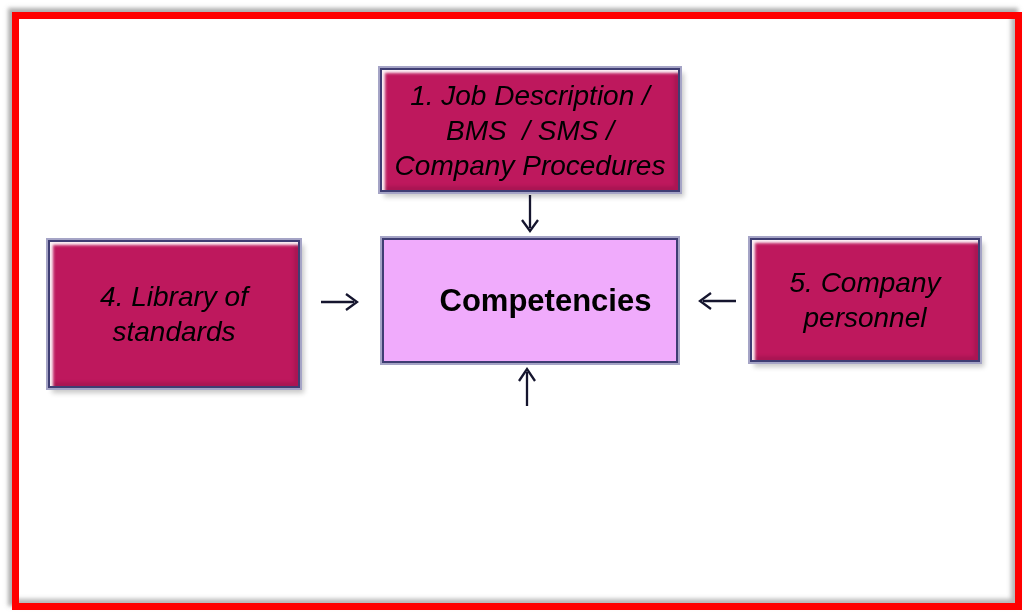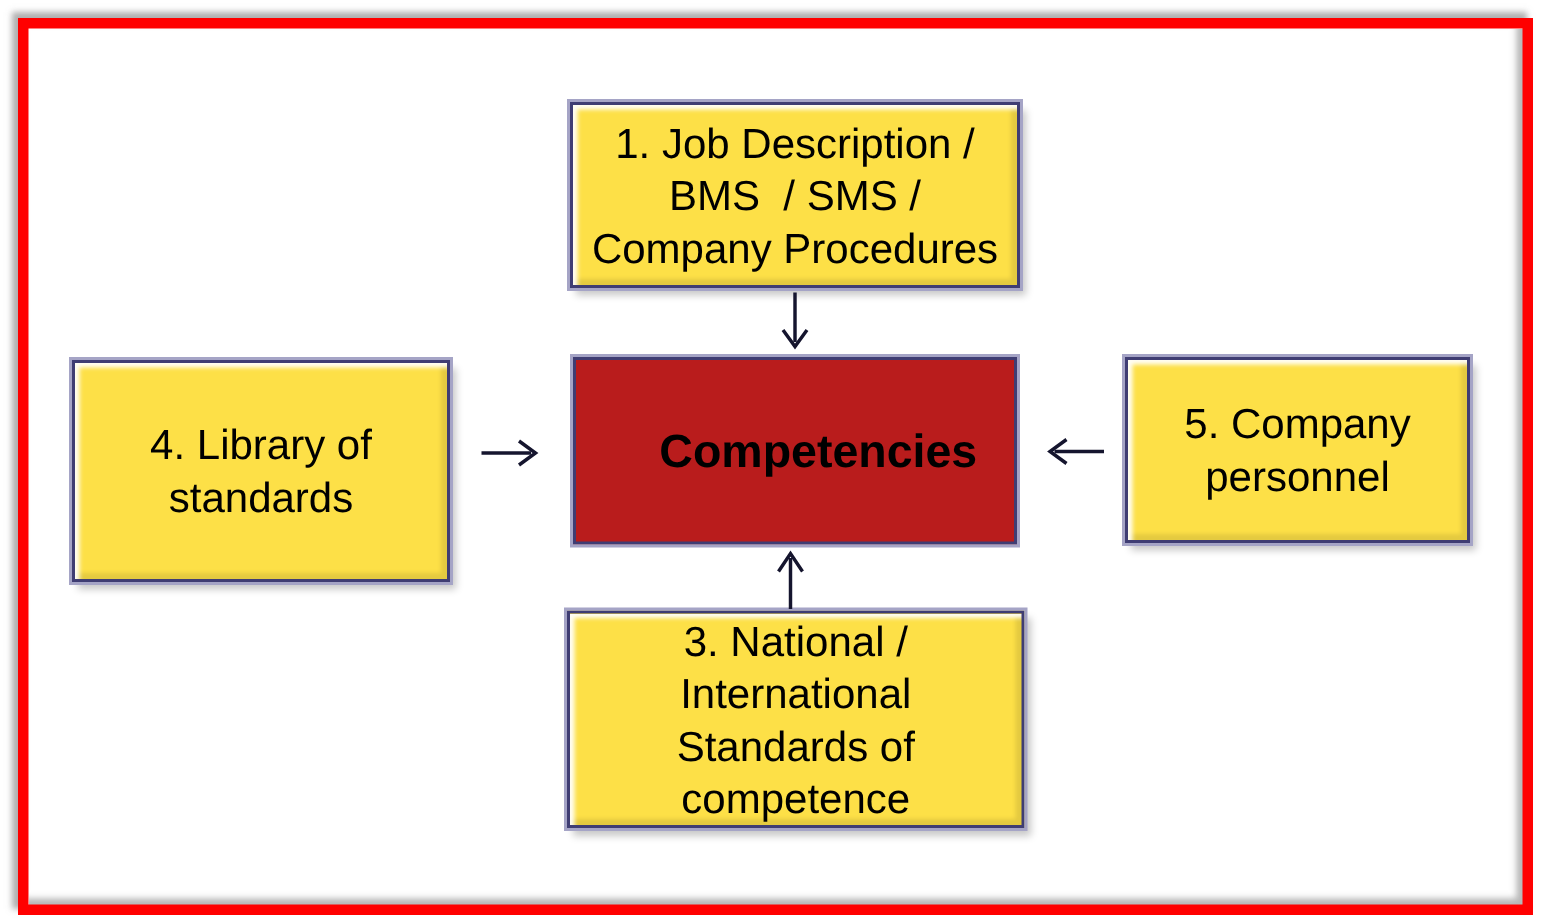--- a/index.html
+++ b/index.html
@@ -34,27 +34,28 @@
     box-sizing: border-box;
     display: flex;
     align-items: center;
     justify-content: center;
     text-align: center;
     border: 2px solid #3f3d73;
     outline: 2px solid #a5a4c6;
     outline-offset: 0;
   }
   .box.gray {
-    background: #fde047;
+    background: #be185d;
     box-shadow: 4px 5px 5px rgba(0,0,0,0.22),
                 inset 3px 3px 3px rgba(255,255,255,0.95),
                 inset -4px -4px 3px rgba(0,0,0,0.10);
+    font-style: italic;
   }
   .box.white {
-    background: #b91c1c;
+    background: #f0abfc;
     padding-left: 31px;
   }
   .box-text {
     white-space: pre-wrap;
     font-size: 28px;
     line-height: 35px;
     color: #000000;
   }
   .center-text {
     font-size: 31px;
@@ -104,26 +105,20 @@
 
   <div class="box white" id="box-center">
     <div class="box-text center-text">Competencies</div>
   </div>
 
   <div class="box gray" id="box-right">
     <div class="box-text">5. Company
 personnel</div>
   </div>
 
-  <div class="box gray" id="box-bottom">
-    <div class="box-text">3. National /
-International
-Standards of
-competence</div>
-  </div>
 
   <div class="arrow" id="arrow-down">
     <svg width="26" height="40" viewBox="0 0 26 40">
       <line x1="13" y1="1" x2="13" y2="34"></line>
       <path d="M5 26 L13 37 L21 26"></path>
     </svg>
   </div>
 
   <div class="arrow" id="arrow-up">
     <svg width="26" height="42" viewBox="0 0 26 42">

